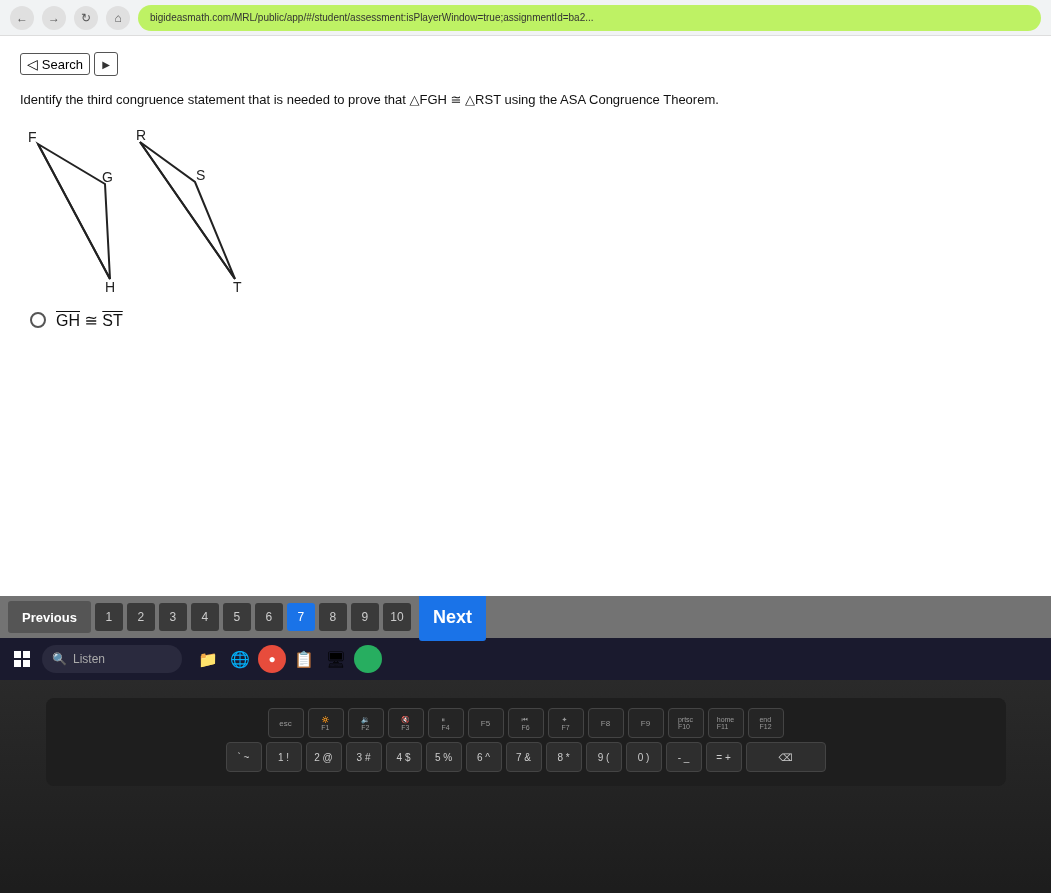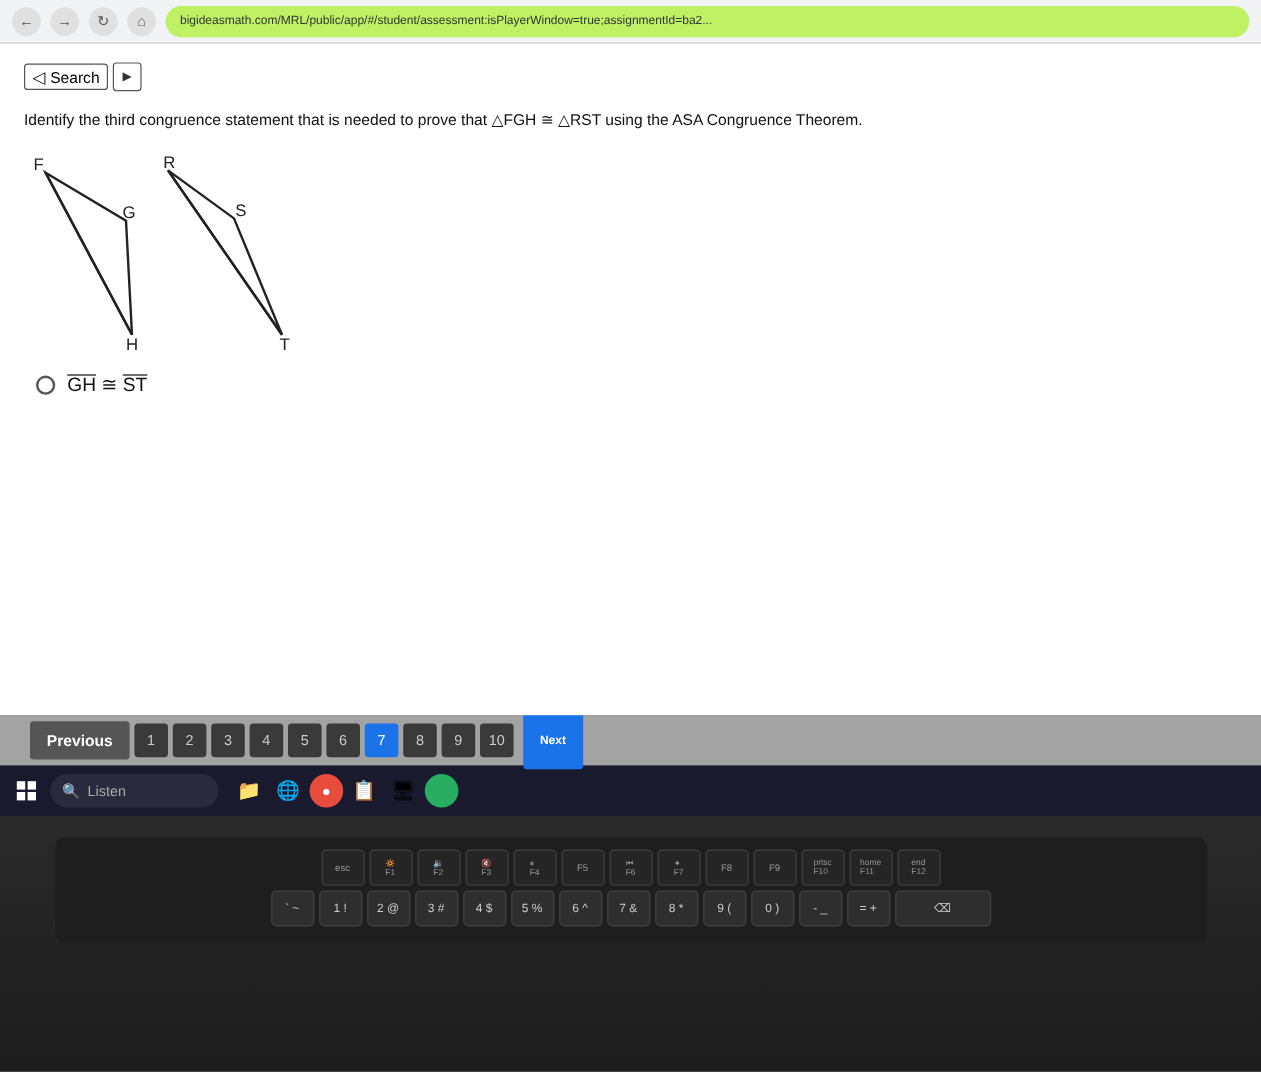--- a/index.html
+++ b/index.html
@@ -148,25 +148,25 @@
     .choice-text {
       font-size: 16px;
       color: #111;
     }
     .overline {
       text-decoration: overline;
     }
 
     
     .nav-bar {
-      background: #a3a3a3;
+      background: #737373;
       height: 42px;
       display: flex;
       align-items: center;
-      padding: 0 25px;
+      padding: 0 8px;
       gap: 4px;
     }
     .nav-prev-btn {
       background: #555;
       color: white;
       border: none;
       padding: 6px 14px;
       font-size: 13px;
       font-weight: bold;
       border-radius: 3px;
@@ -188,21 +188,21 @@
     }
     .page-num-btn.active {
       background: #1a73e8;
       color: white;
     }
     .nav-next-btn {
       background: #1a73e8;
       color: white;
       border: none;
       padding: 6px 14px;
-      font-size: 10px;
+      font-size: 18px;
       font-weight: bold;
       border-radius: 3px;
       cursor: pointer;
       height: 48px;
       margin-left: 4px;
     }
 
     
     .taskbar {
       background: #1a1a2e;

